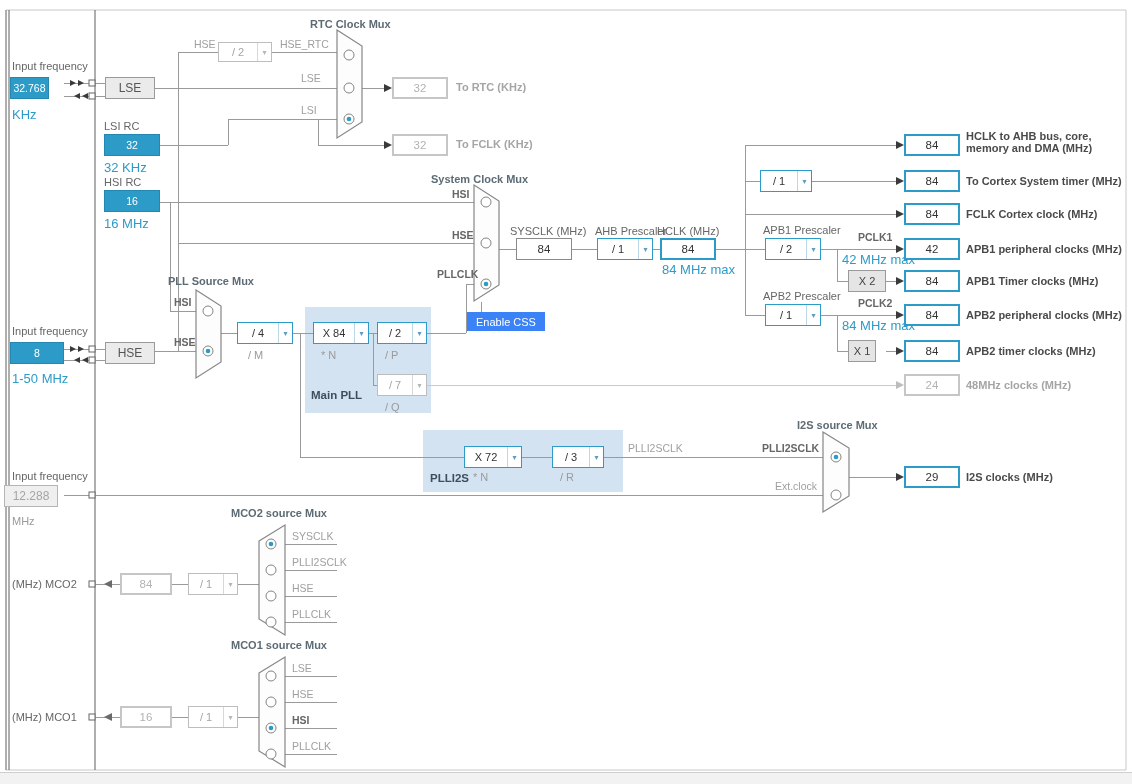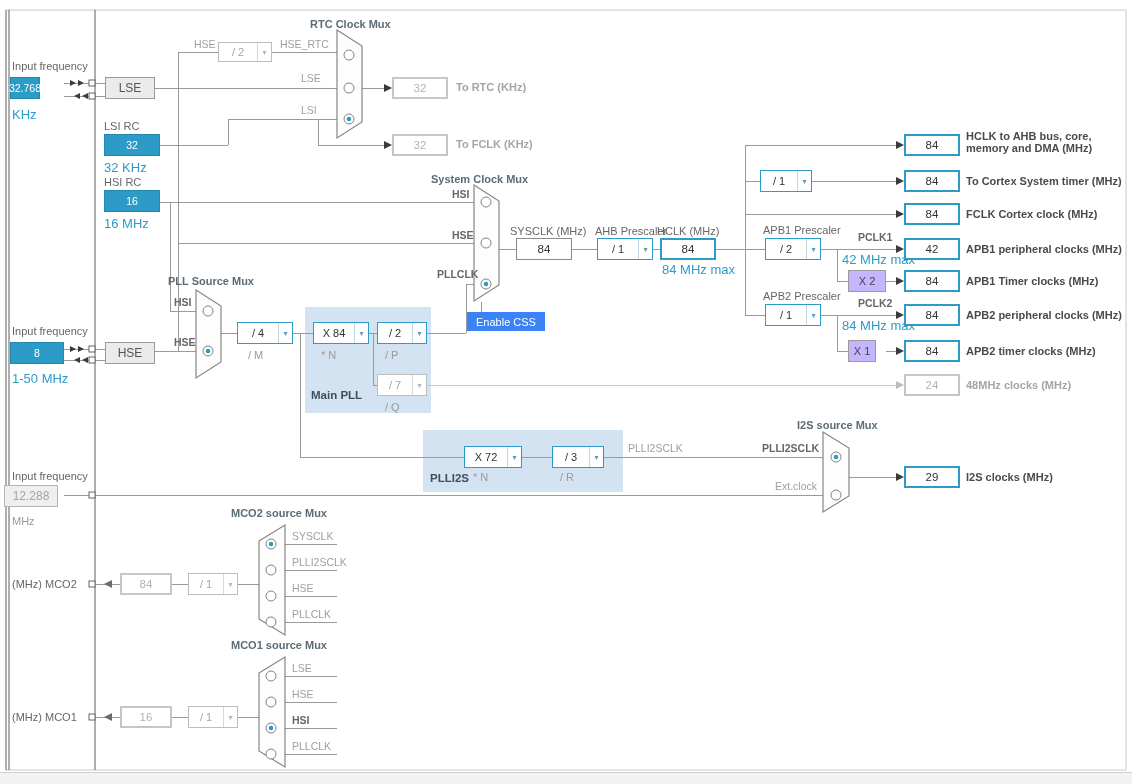--- a/index.html
+++ b/index.html
@@ -13,21 +13,21 @@
   .out-lbl.dim { color:#a5a5a5; }
   .note { position:absolute; font-size:13px; color:#2d9bc7; white-space:nowrap; }
   .muxtitle { position:absolute; font-size:11px; font-weight:bold; color:#5d6b74; white-space:nowrap; }
   .blocktitle { position:absolute; font-size:11.5px; font-weight:bold; color:#3d4f5c; white-space:nowrap; }
   .valbox { position:absolute; display:flex; align-items:center; justify-content:center; background:#fff; border:2px solid #2d9bc7; font-size:11.5px; color:#333; }
   .valbox.plain { border:1px solid #8a8a8a; }
   .valbox.dim { border:2px solid #c6c6c6; color:#b2b2b2; }
   .fillbox { position:absolute; display:flex; align-items:center; justify-content:center; background:#2d9bc7; border:1px solid #2387b2; color:#fff; font-size:10.5px; }
   .osc { position:absolute; display:flex; align-items:center; justify-content:center; background:#ebebeb; border:1px solid #9a9a9a; color:#555; font-size:12px; }
   .osc.dim { color:#a5a5a5; background:#efefef; border-color:#b5b5b5; }
-  .mult { position:absolute; display:flex; align-items:center; justify-content:center; background:#c4b5fd; border:1px solid #9a9a9a; color:#444; font-size:11px; }
+  .mult { position:absolute; display:flex; align-items:center; justify-content:center; background:#e5e5e5; border:1px solid #9a9a9a; color:#444; font-size:11px; }
   .dd { position:absolute; display:flex; align-items:stretch; background:#fff; border:1px solid #2d9bc7; }
   .dd .v { flex:1; display:flex; align-items:center; justify-content:center; font-size:11px; color:#333; }
   .dd .ch { width:14px; display:flex; align-items:center; justify-content:center; font-size:8px; color:#5d9dc2; border-left:1px solid #bcd9ea; }
   .dd.dim { border-color:#bdbdbd; }
   .dd.dim .v { color:#a5a5a5; }
   .dd.dim .ch { color:#b5b5b5; border-left-color:#d8d8d8; }
   .btn { position:absolute; display:flex; align-items:center; justify-content:center; background:#3b82f6; color:#fff; font-size:11px; cursor:pointer; }
   .block { position:absolute; background:#d4e3f2; }
   svg.layer { position:absolute; left:0; top:0; }
   .strip { position:absolute; left:0; bottom:0; width:1132px; height:12px; background:#f2f2f2; border-top:1px solid #cfcfcf; }
@@ -157,21 +157,21 @@
         <rect x="89" y="93" width="6" height="6"></rect>
       <rect x="89" y="346" width="6" height="6"></rect>
         <rect x="89" y="357" width="6" height="6"></rect>
       <rect x="89" y="492" width="6" height="6"></rect>
       <rect x="89" y="581" width="6" height="6"></rect>
       <rect x="89" y="714" width="6" height="6"></rect>
     </g>
   </svg>
 
   <div class="lbl" style="left:12px;top:60px">Input frequency</div>
-  <div class="fillbox" style="left:10px;top:77px;width:30px;height:22px">32.768</div>
+  <div class="fillbox" style="left:10px;top:77px;width:39px;height:22px">32.768</div>
   <div class="note" style="left:12px;top:107px">KHz</div>
   <div class="osc" style="left:105px;top:77px;width:50px;height:22px">LSE</div>
 
   <div class="lbl" style="left:104px;top:120px">LSI RC</div>
   <div class="fillbox" style="left:104px;top:134px;width:56px;height:22px">32</div>
   <div class="note" style="left:104px;top:160px">32 KHz</div>
 
   <div class="lbl" style="left:104px;top:176px">HSI RC</div>
   <div class="fillbox" style="left:104px;top:190px;width:56px;height:22px">16</div>
   <div class="note" style="left:104px;top:216px">16 MHz</div>

